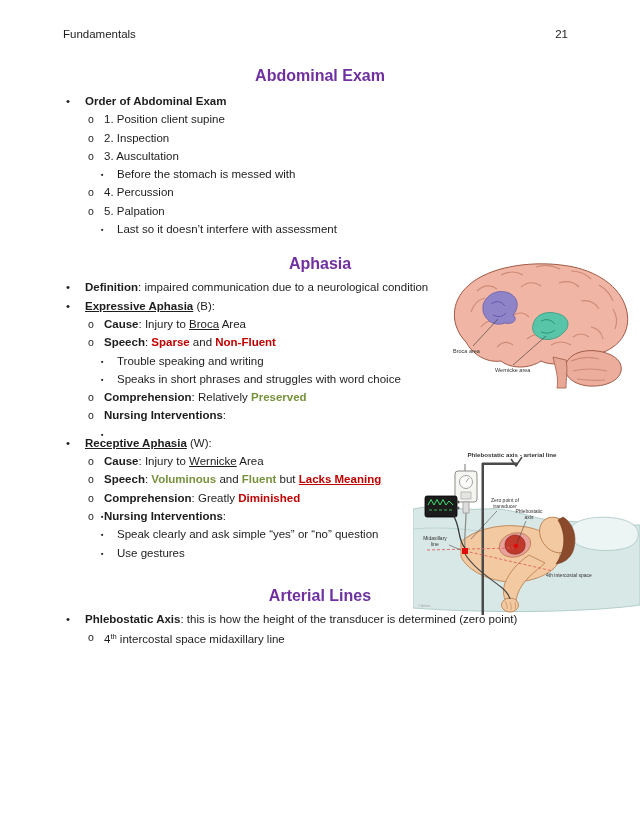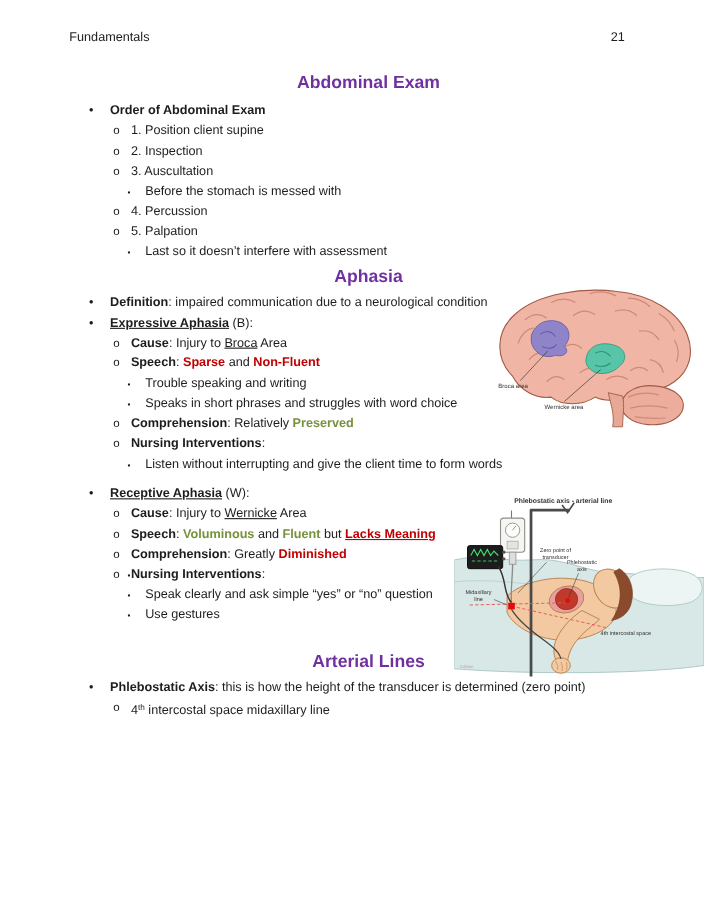--- a/index.html
+++ b/index.html
@@ -5,26 +5,26 @@
   html,body { margin:0; padding:0; background:#ffffff; }
   .page {
     position:relative; width:640px; height:744px; background:#ffffff;
     font-family:"Liberation Sans", sans-serif; color:#1d1d1f; overflow:hidden;
   }
   .doc-header {
     position:absolute; top:27px; left:63px; right:72px;
     display:flex; justify-content:space-between;
     font-size:11.5px; line-height:14px;
   }
-  .content { position:absolute; top:66px; left:78px; width:514px; }
+  .content { position:absolute; top:66px; left:63px; width:514px; }
   h1.section-title {
     margin:0 0 6px 0; text-align:center; color:#7030A0;
     font-size:16px; line-height:20px; font-weight:bold;
   }
-  #aphasia-title { margin-top:4px; margin-bottom:4px; }
+  #aphasia-title { margin-top:16px; margin-bottom:4px; }
   #arterial-title { margin-top:24px; margin-bottom:4px;text-align:center; }
   .li { position:relative; font-size:11.5px; line-height:18.3px; white-space:nowrap; }
   .marker { position:absolute; top:0; }
   .lvl1 { padding-left:22px; } .lvl1 .marker { left:3px; font-size:11.5px; }
   .lvl2 { padding-left:41px; } .lvl2 .marker { left:25px; font-size:10.5px; }
   .lvl3 { padding-left:54px; } .lvl3 .marker { left:38px; font-size:7.5px; top:1px; }
   .seg-b    { font-weight:bold; }
   .seg-bu   { font-weight:bold; text-decoration:underline; }
   .seg-u    { text-decoration:underline; }
   .seg-red  { font-weight:bold; color:#C00000; }
@@ -62,21 +62,21 @@
     <h1 class="section-title" id="aphasia-title">Aphasia</h1>
     <div>
         <div class="li lvl1"><span class="marker">•</span><span class="txt"><span class="seg-b">Definition</span><span>: impaired communication due to a neurological condition</span></span></div>
         <div class="li lvl1"><span class="marker">•</span><span class="txt"><span class="seg-bu">Expressive Aphasia</span><span> (B):</span></span></div>
         <div class="li lvl2"><span class="marker">o</span><span class="txt"><span class="seg-b">Cause</span><span>: Injury to </span><span class="seg-u">Broca</span><span> Area</span></span></div>
         <div class="li lvl2"><span class="marker">o</span><span class="txt"><span class="seg-b">Speech</span><span>: </span><span class="seg-red">Sparse</span><span> and </span><span class="seg-red">Non-Fluent</span></span></div>
         <div class="li lvl3"><span class="marker">▪</span><span class="txt"><span>Trouble speaking and writing</span></span></div>
         <div class="li lvl3"><span class="marker">▪</span><span class="txt"><span>Speaks in short phrases and struggles with word choice</span></span></div>
         <div class="li lvl2"><span class="marker">o</span><span class="txt"><span class="seg-b">Comprehension</span><span>: Relatively </span><span class="seg-green">Preserved</span></span></div>
         <div class="li lvl2"><span class="marker">o</span><span class="txt"><span class="seg-b">Nursing Interventions</span><span>:</span></span></div>
-        <div class="li lvl3"><span class="marker">▪</span><span class="txt"><span>Listen without interrupting and give the client time to form words</span></span></div>
+        <div class="li lvl3"><span class="marker">▪</span></div>
         <div class="li lvl1" style="margin-top: 9px;"><span class="marker">•</span><span class="txt"><span class="seg-bu">Receptive Aphasia</span><span> (W):</span></span></div>
         <div class="li lvl2"><span class="marker">o</span><span class="txt"><span class="seg-b">Cause</span><span>: Injury to </span><span class="seg-u">Wernicke</span><span> Area</span></span></div>
         <div class="li lvl2"><span class="marker">o</span><span class="txt"><span class="seg-b">Speech</span><span>: </span><span class="seg-green">Voluminous</span><span> and </span><span class="seg-green">Fluent</span><span> but </span><span class="seg-redu">Lacks Meaning</span></span></div>
         <div class="li lvl2"><span class="marker">o</span><span class="txt"><span class="seg-b">Comprehension</span><span>: Greatly </span><span class="seg-red">Diminished</span></span></div>
         <div class="li lvl3"><span class="marker">▪</span></div>
         <div class="li lvl2"><span class="marker">o</span><span class="txt"><span class="seg-b">Nursing Interventions</span><span>:</span></span></div>
         <div class="li lvl3"><span class="marker">▪</span><span class="txt"><span>Speak clearly and ask simple “yes” or “no” question</span></span></div>
         <div class="li lvl3"><span class="marker">▪</span><span class="txt"><span>Use gestures</span></span></div>
       </div>
 

